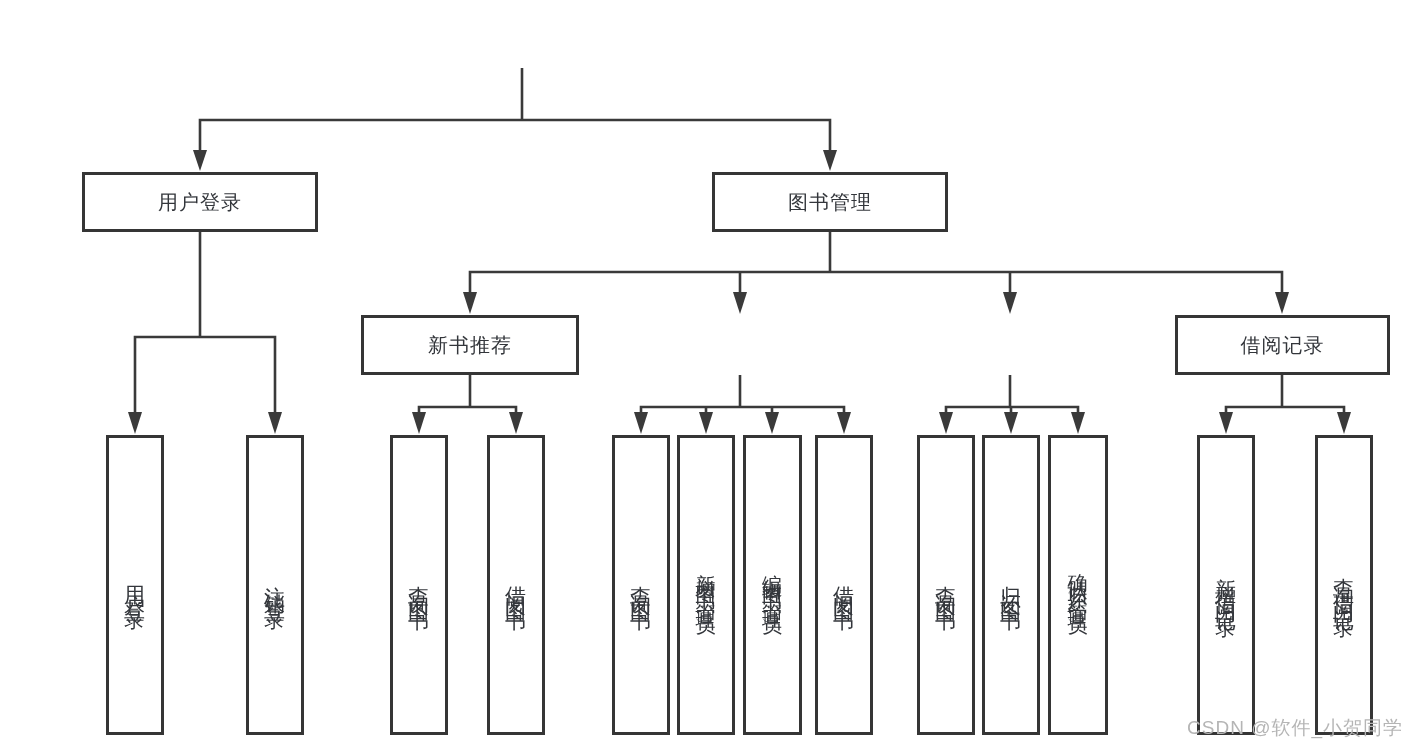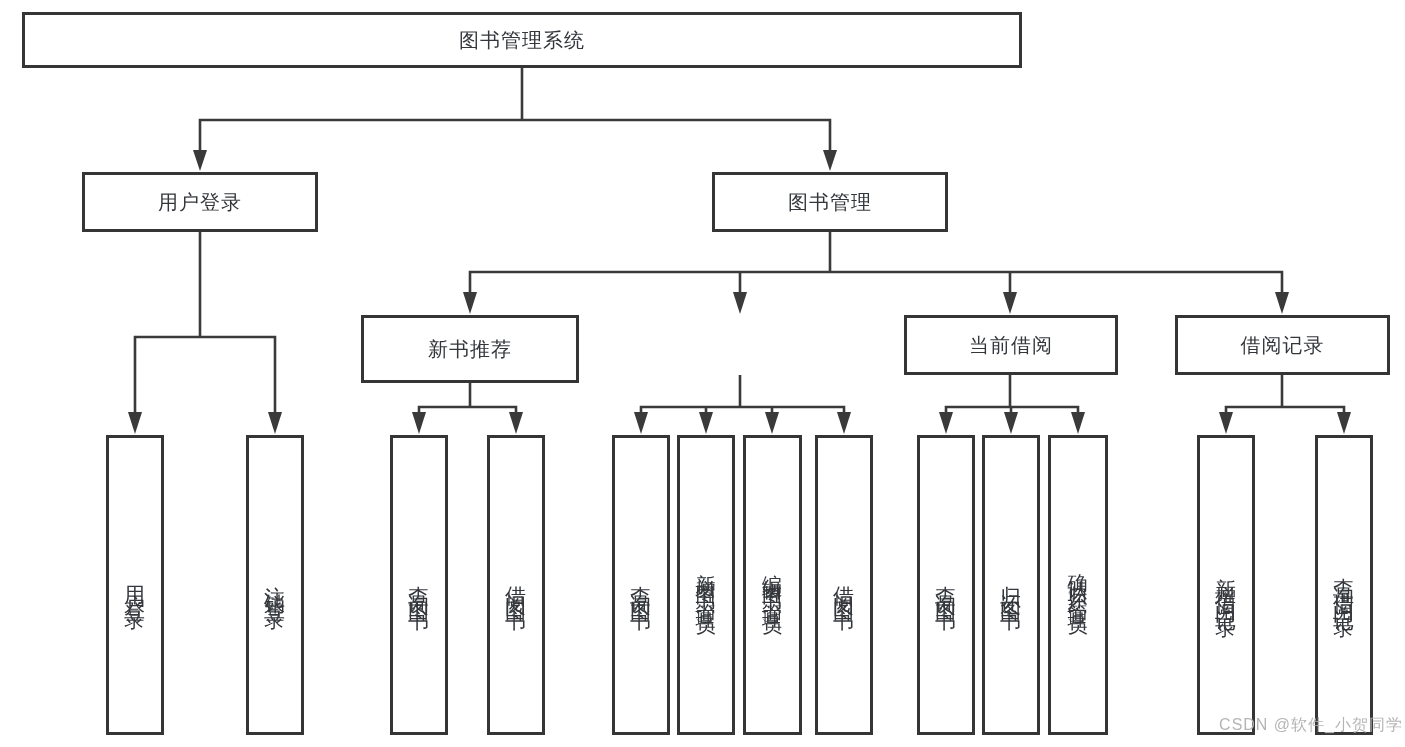--- a/index.html
+++ b/index.html
@@ -40,21 +40,21 @@
     writing-mode:vertical-rl;
     text-orientation:mixed;
     font-size:21px;line-height:1.1;
     letter-spacing:8px;
     color:var(--text);
     white-space:nowrap;
   }
   .watermark{
     position:absolute;
     right:2px;top:715px;
-    font-size:16px;letter-spacing:1px;
+    font-size:19px;letter-spacing:1px;
     color:var(--watermark);
     z-index:2;
   }
 </style>
 </head>
 <body>
 
 <div class="stage">
 
   <svg class="connector-svg" width="1405" height="747" viewBox="0 0 1405 747">
@@ -98,36 +98,30 @@
     <polygon points="939,412 953,412 946,434"></polygon>
     <polygon points="1004,412 1018,412 1011,434"></polygon>
     <polygon points="1071,412 1085,412 1078,434"></polygon>
 
     <path d="M1282 375 V407"></path>
     <path d="M1226 413 V407 H1344 V413"></path>
     <polygon points="1219,412 1233,412 1226,434"></polygon>
     <polygon points="1337,412 1351,412 1344,434"></polygon>
   </svg>
 
-  <div class="hbox" style="left:22px;top:12px;width:1000px;height:56px;">
-    <span>图书管理系统</span>
-  </div>
 
   <div class="hbox" style="left:82px;top:172px;width:236px;height:60px;">
     <span>用户登录</span>
   </div>
   <div class="hbox" style="left:712px;top:172px;width:236px;height:60px;text-align:right;">
     <span>图书管理</span>
   </div>
 
-  <div class="hbox" style="left:361px;top:315px;width:218px;height:68px;">
+  <div class="hbox" style="left:361px;top:315px;width:218px;height:60px;">
     <span>新书推荐</span>
-  </div>
-  <div class="hbox" style="left:904px;top:315px;width:214px;height:60px;">
-    <span>当前借阅</span>
   </div>
   <div class="hbox" style="left:1175px;top:315px;width:215px;height:60px;">
     <span>借阅记录</span>
   </div>
 
   <div class="vbox" style="left:106px;width:58px;">
     <span class="vtext">用户登录</span>
   </div>
   <div class="vbox" style="left:246px;width:58px;">
     <span class="vtext">注销登录</span>

